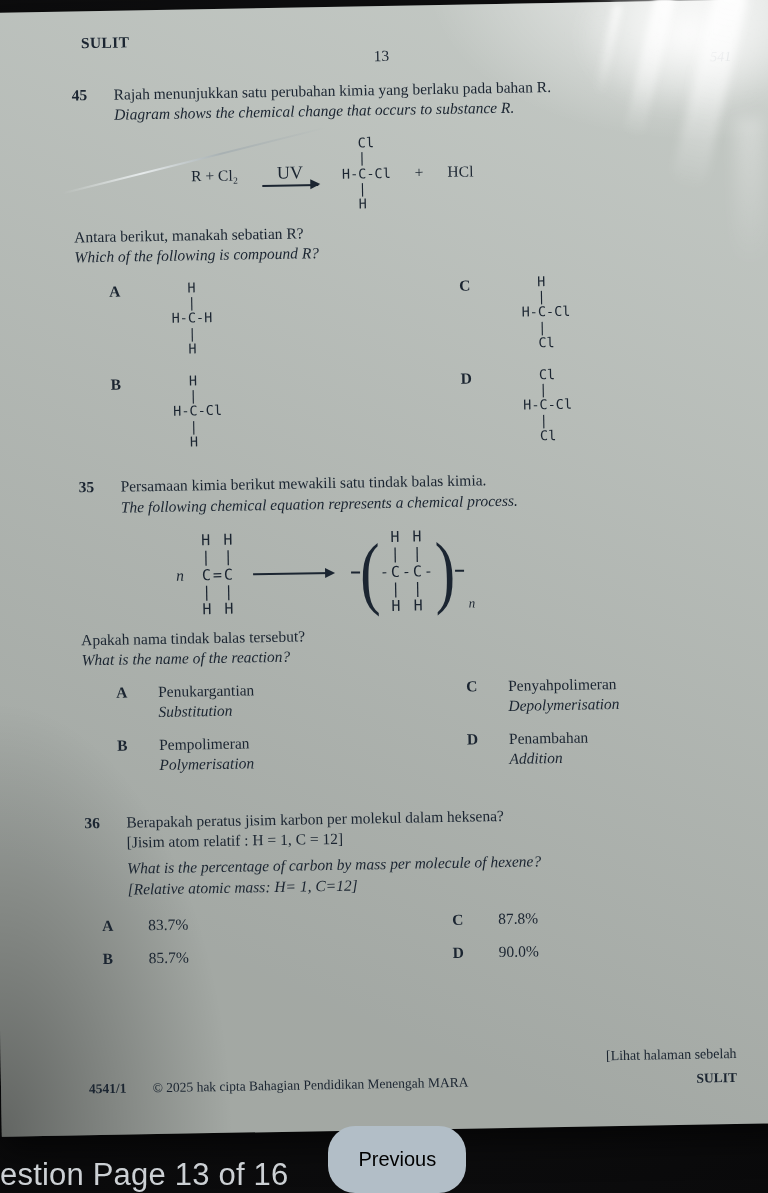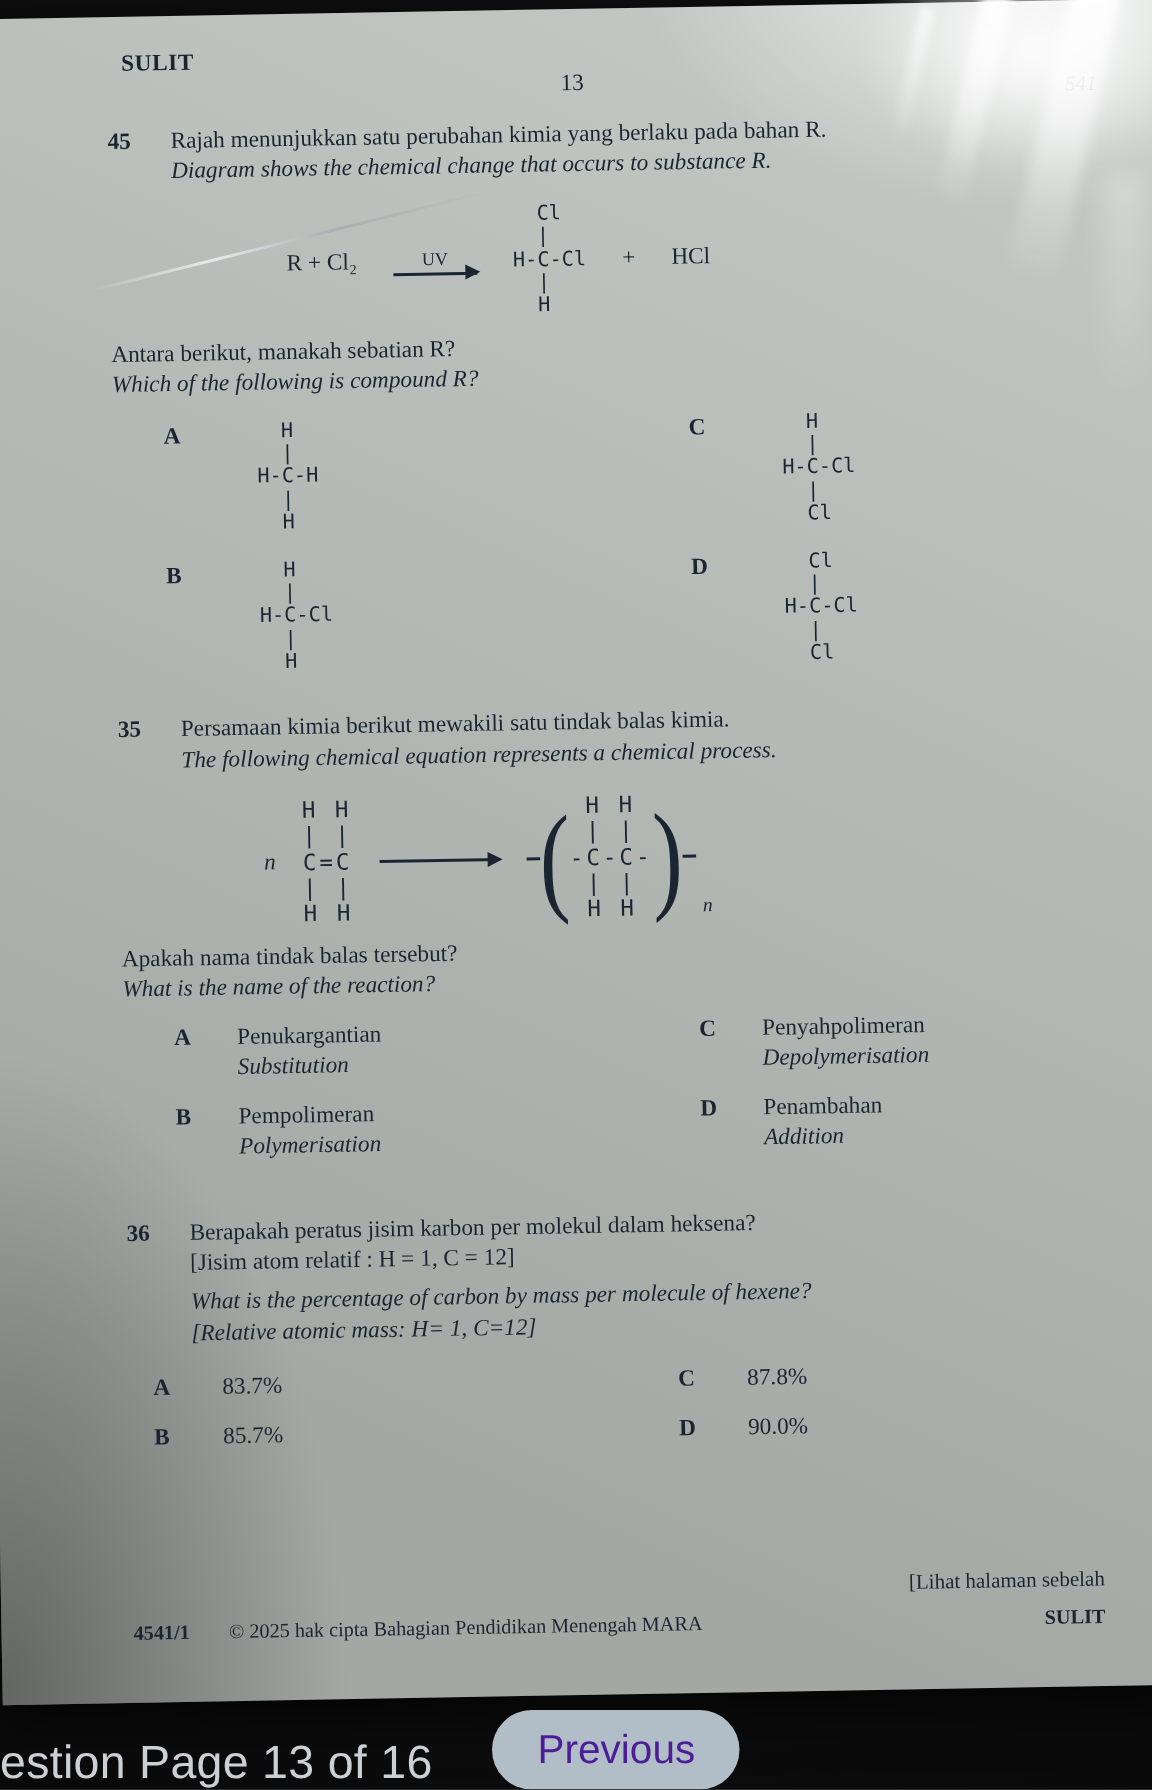--- a/index.html
+++ b/index.html
@@ -33,21 +33,21 @@
   .q36{margin-top:36px}
 
   .equation{display:flex;align-items:center}
   .eq34{margin:14px 0 10px 118px;gap:24px}
   .eq35{margin:16px 0 10px 96px;gap:18px}
 
   .struct{font-family:"DejaVu Sans Mono",monospace;font-size:13.5px;line-height:1.14;white-space:pre}
   .struct.big{font-size:15px;line-height:1.14;letter-spacing:2px}
 
   .rxn-arrow{display:inline-flex;flex-direction:column;align-items:center;gap:3px}
-  .uv{font-size:12px;line-height:1}
+  .uv{font-size:18px;line-height:1}
   .shaft{position:relative;display:block;width:56px;height:2px;background:#1b2531}
   .shaft::after{content:"";position:absolute;right:-2px;top:-4.5px;width:0;height:0;
     border-left:10px solid #1b2531;border-top:5px solid transparent;border-bottom:5px solid transparent}
   .shaft.long{width:80px}
 
   .polymer{display:inline-flex;align-items:center;gap:2px}
   .bond-dash{width:9px;height:2px;background:#1b2531;display:inline-block}
   .paren{font-size:60px;line-height:.8;display:inline-block;transform:scaleY(1.35);margin:0 -2px}
   .subn{font-style:italic;font-size:13px;align-self:flex-end;margin:0 0 2px 2px}
 
@@ -82,21 +82,21 @@
   .glare-streak-3{left:604px;top:4px;width:9px;height:92px;transform:rotate(12deg);
     background:linear-gradient(to bottom,rgba(255,255,255,.7),rgba(255,255,255,0));filter:blur(3px)}
   .glare-band{left:735px;top:118px;width:30px;height:150px;
     background:linear-gradient(to bottom,rgba(255,255,255,.30),rgba(255,255,255,0));filter:blur(8px)}
 
   
   .viewer-bar{position:absolute;left:0;bottom:0;width:100%;height:66px;display:flex;align-items:flex-end;
     font-family:"Liberation Sans","DejaVu Sans",sans-serif}
   .page-status{font-size:31px;color:#ccd0d4;letter-spacing:.2px;white-space:nowrap}
   .btn{border:none;cursor:pointer;border-radius:27px;font-family:inherit}
-  .btn-prev{margin-left:40px;padding:11px 30px;font-size:27px;background:#b2bec7;color:#4c1d95}
+  .btn-prev{margin-left:40px;padding:22px 30px;font-size:20px;background:#b2bec7;color:#000000}
   .btn-next{margin-left:34px;padding:11px 30px;font-size:27px;background:rgba(160,180,205,.10);color:#4a7fe0}
 </style>
 </head>
 <body>
 
 <div class="stage">
 
   <div class="paper">
     <div class="crease"></div>
 

